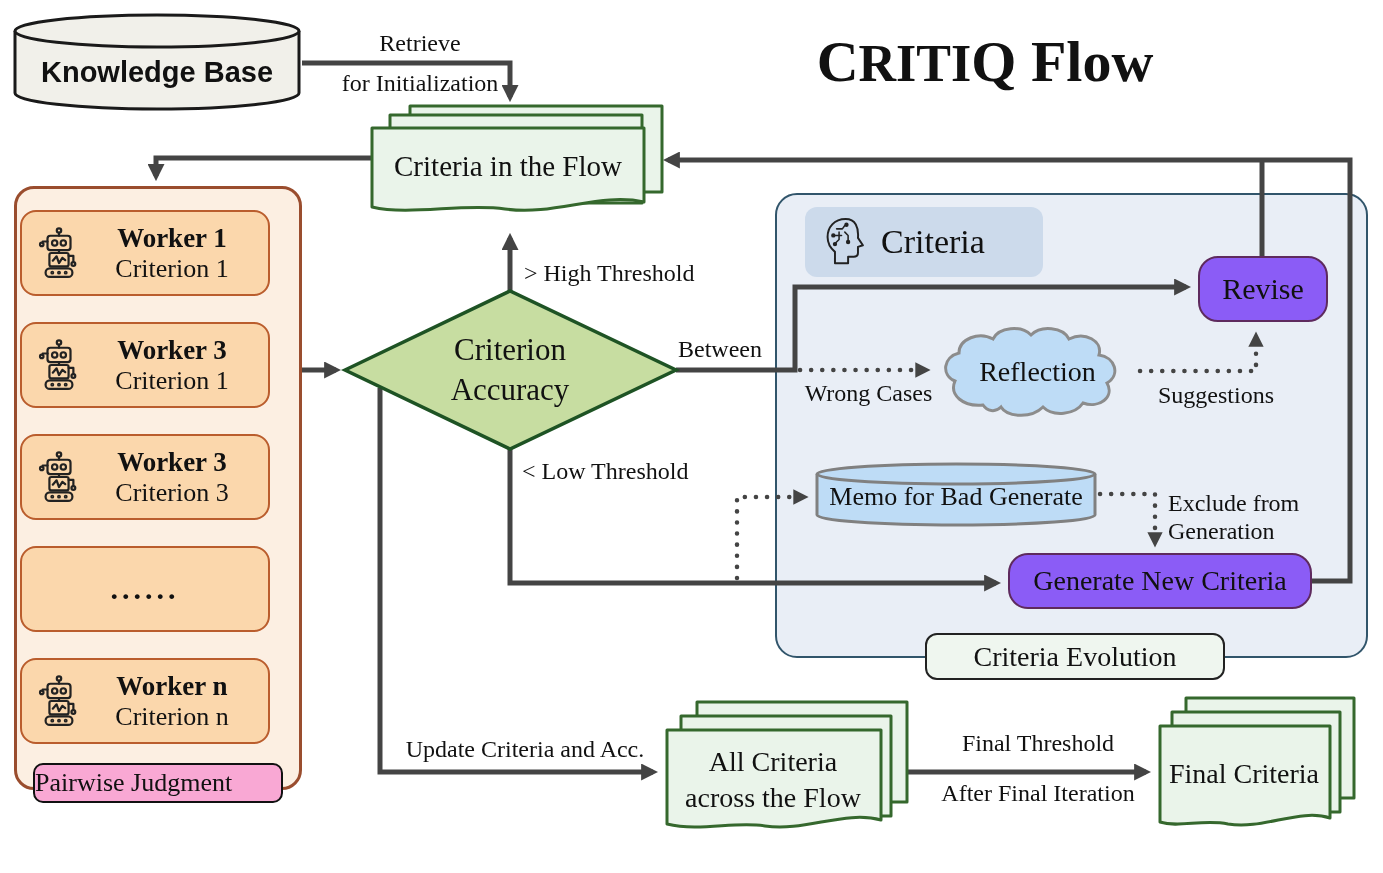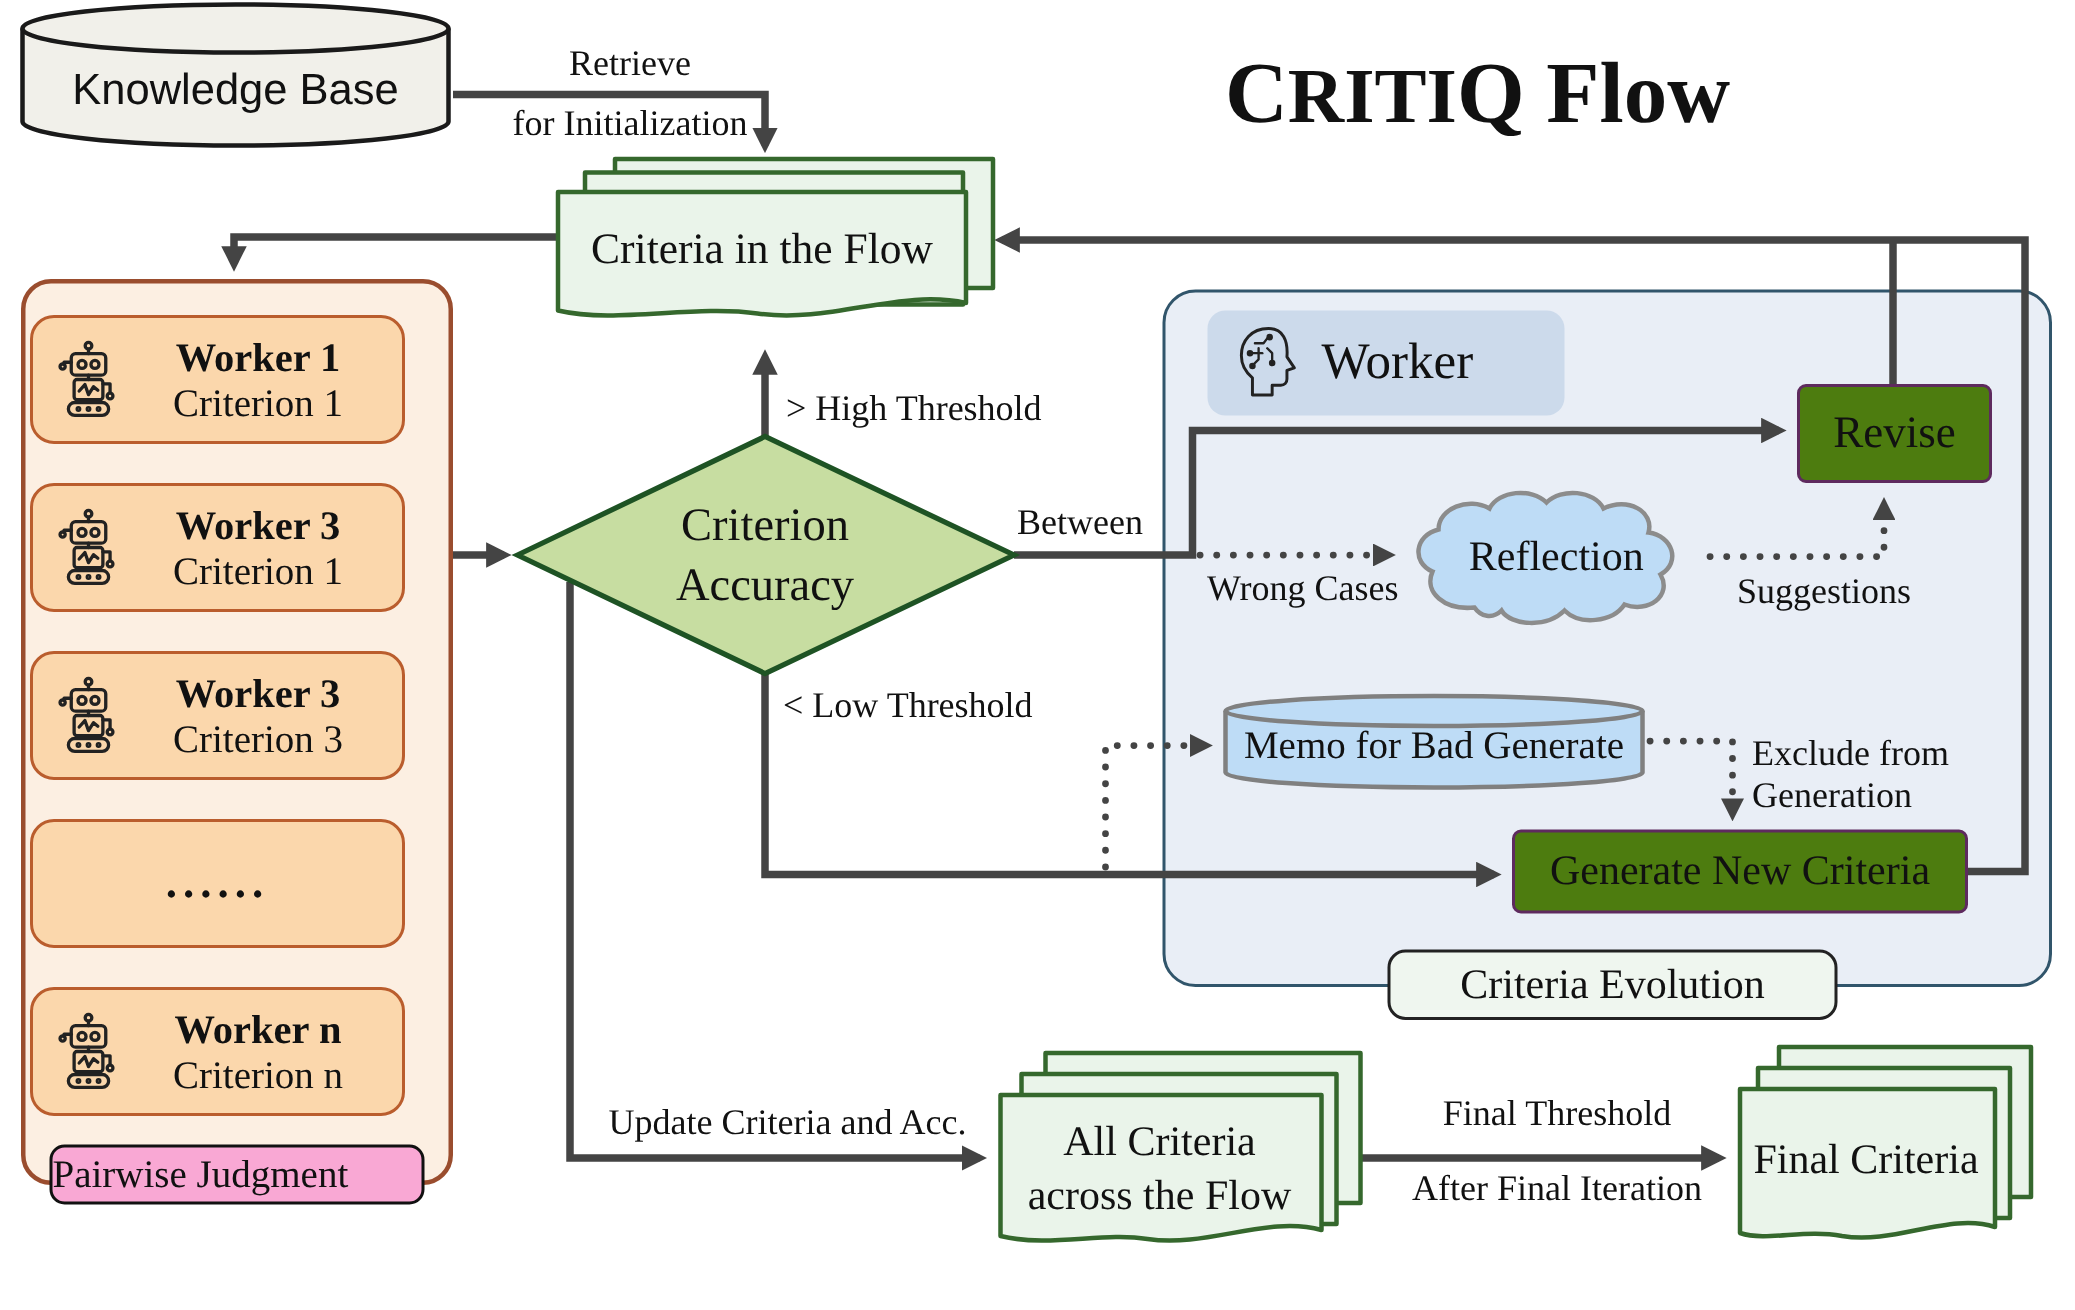--- a/index.html
+++ b/index.html
@@ -24,21 +24,21 @@
     border-radius:16px;box-sizing:border-box;display:flex;align-items:center;}
   .worker-card .icon{margin-left:14px;flex:0 0 auto;}
   .worker-card .wtxt{flex:1;text-align:center;line-height:1.12;padding-right:6px;}
   .worker-card .wname{font-weight:bold;font-size:27px;}
   .worker-card .wcrit{font-size:26px;}
   .ellipsis-card{justify-content:center;font-size:30px;font-weight:bold;letter-spacing:4px;}
 
   .badge{left:33px;top:763px;width:250px;height:40px;background:#f9a8d4;border:2.5px solid #111;
     border-radius:10px;box-sizing:border-box;font-size:26px;line-height:36px;text-align:left;}
 
-  .action-box{background:#4d7c0f;border:2.5px solid #5E2A5E;border-radius:6px;box-sizing:border-box;
+  .action-box{background:#8b5cf6;border:2.5px solid #5E2A5E;border-radius:20px;box-sizing:border-box;
     display:flex;align-items:center;justify-content:center;font-size:29px;}
   .evolution{left:925px;top:633px;width:300px;height:47px;background:#EFF6EF;border:2.5px solid #222;
     border-radius:12px;box-sizing:border-box;font-size:28px;line-height:43px;text-align:center;}
 
   .edge-label{font-size:24px;line-height:1.15;}
   .node-label{font-size:29px;}
   .title{left:770px;top:28px;width:430px;text-align:center;font-weight:bold;white-space:nowrap;}
   .title .big{font-size:58px;}
   .title .small{font-size:52px;}
 </style>
@@ -75,21 +75,21 @@
       <path d="M737 578 V497 H804" marker-end="url(#ah)"></path>
       <path d="M1100 494 H1155 V543" marker-end="url(#ah)"></path>
     </g>
     <polygon points="345,370 510,291 676,370 510,449" fill="#C7DDA1" stroke="#1E5324" stroke-width="3.5"></polygon>
   </svg>
 
   <div class="abs title">
     <span class="big">C</span><span class="small">RITI</span><span class="big">Q</span><span class="big"> Flow</span>
   </div>
 
-  <div class="abs" style="left:12px;top:0;width:290px;height:100px;">
+  <div class="abs" style="left:12px;top:12px;width:290px;height:100px;font-weight:bold;">
     <svg width="290" height="100" viewBox="0 0 290 100">
       <path d="M3 19 V81 A142 16 0 0 0 287 81 V19" fill="#F1F0EA" stroke="#1a1a1a" stroke-width="3"></path>
       <ellipse cx="145" cy="19" rx="142" ry="16" fill="#F1F0EA" stroke="#1a1a1a" stroke-width="3"></ellipse>
     </svg>
     <div class="abs sans center" style="left:0;top:44px;width:290px;font-size:29px;">Knowledge Base</div>
   </div>
 
   <div class="abs edge-label center" style="left:340px;top:30px;width:160px;">Retrieve</div>
   <div class="abs edge-label center" style="left:318px;top:70px;width:204px;">for Initialization</div>
 
@@ -235,21 +235,21 @@
             <circle cx="31" cy="11" r="1.7" fill="#222"></circle>
           <path d="M17 24 L25 24"></path>
             <circle cx="15" cy="24" r="1.7" fill="#222"></circle>
           <path d="M22 20 L22 29 L18 33"></path>
             <circle cx="17" cy="34.5" r="1.7" fill="#222"></circle>
           <path d="M29 20 L33 24 L33 30"></path>
             <circle cx="33" cy="32" r="1.7" fill="#222"></circle>
         </g>
       </svg>
     </span>
-    <span class="txt">Worker</span>
+    <span class="txt">Criteria</span>
   </div>
 
   <div class="abs action-box" style="left:1198px;top:256px;width:130px;height:66px;font-size:30px;">
     <span>Revise</span>
   </div>
 
   <div class="abs" style="left:935px;top:323px;width:205px;height:100px;">
     <svg width="205" height="100" viewBox="0 0 205 100">
       <path d="M48 82 C28 84 14 72 20 58 C6 52 8 34 24 30 C24 16 44 8 58 16 C64 4 86 2 96 12 C106 2 128 4 134 16 C150 8 168 18 164 32 C180 34 186 52 172 60 C180 74 164 86 148 80 C140 92 118 94 108 84 C96 96 72 94 66 84 C60 90 52 88 48 82 Z" fill="#BEDCF6" stroke="#8C8C8C" stroke-width="3"></path>
     </svg>

